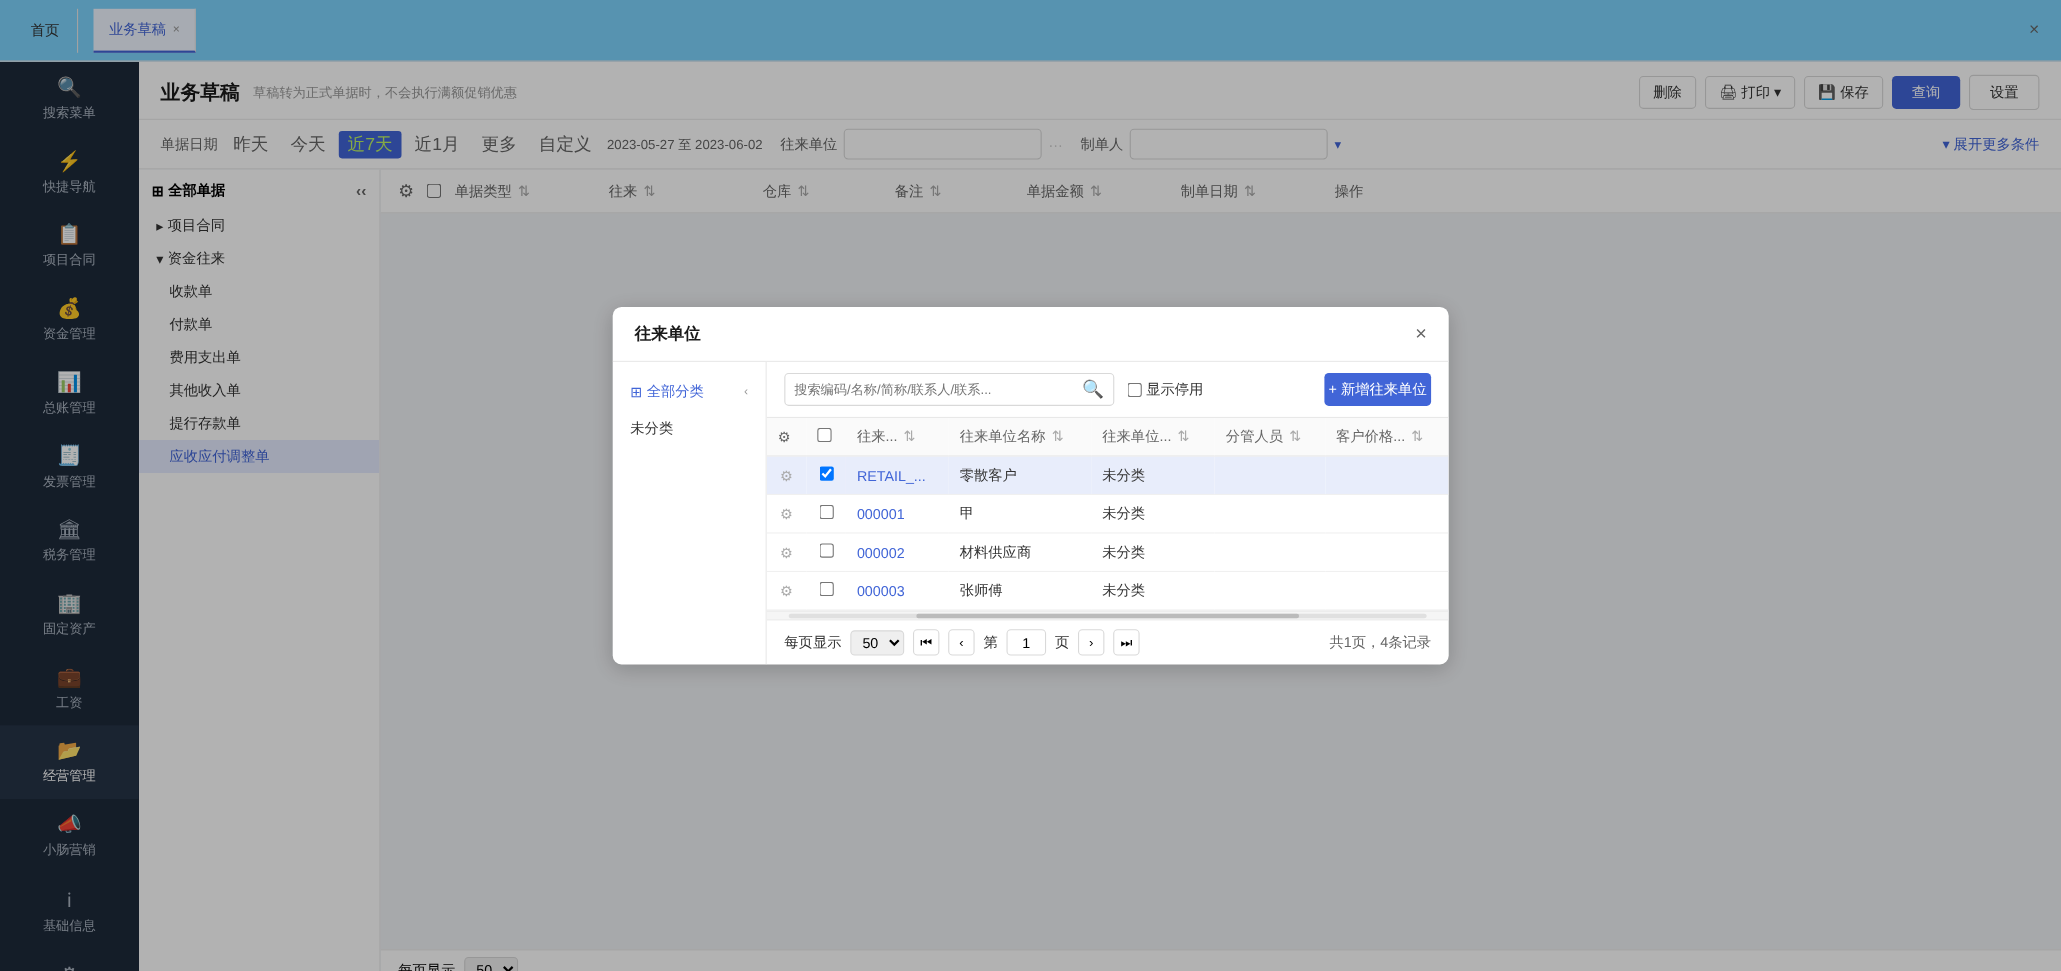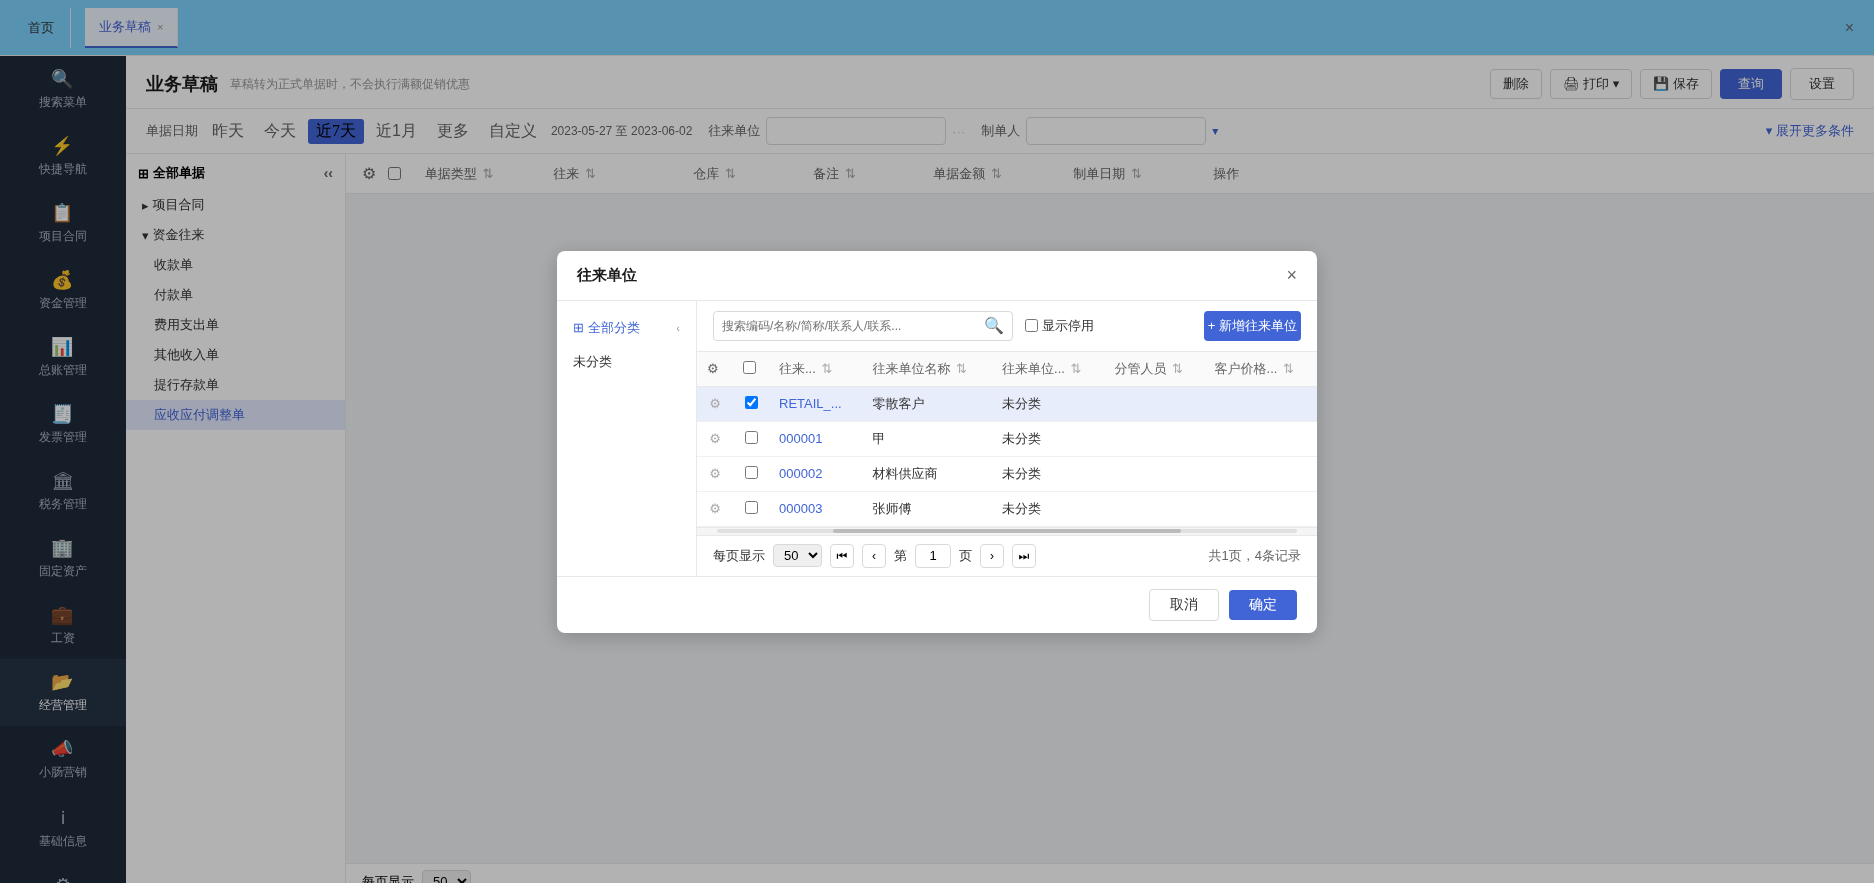--- a/index.html
+++ b/index.html
@@ -144,22 +144,21 @@
     }
     .date-tab {
       padding: 2px 8px;
       border-radius: 3px;
       cursor: pointer;
       font-size: 16px;
       color: #666;
     }
     .date-tab.active {
       background: #4165d7;
-      color: #000000;
-      font-family: Liberation Serif, serif;
+      color: #bef264;
     }
     .date-range {
       font-size: 12px;
       color: #666;
     }
     .filter-input {
       width: 200px;
       height: 28px;
       border: 1px solid #d9d9d9;
       border-radius: 4px;
@@ -655,21 +654,21 @@
           <span>应收应付调整单</span>
         </div>
       </div>
 
       <div class="right-panel">
 
         <div style="background:#fff;border-bottom:1px solid #e8e8e8;padding:0 16px;display:flex;align-items:center;gap:0;min-height:40px;">
           <span style="margin-right:12px;color:#666;">⚙</span>
           <input type="checkbox" style="margin-right: 12px;">
           <span style="flex:1;font-size:13px;color:#666;display:flex;gap:60px;">
-            <span style="min-width:80px;text-align:right;">单据类型 <span class="sort-icon">⇅</span></span>
+            <span style="min-width:80px;">单据类型 <span class="sort-icon">⇅</span></span>
             <span style="min-width:80px;">往来 <span class="sort-icon">⇅</span></span>
             <span style="min-width:60px;">仓库 <span class="sort-icon">⇅</span></span>
             <span style="min-width:60px;">备注 <span class="sort-icon">⇅</span></span>
             <span style="min-width:80px;">单据金额 <span class="sort-icon">⇅</span></span>
             <span style="min-width:80px;">制单日期 <span class="sort-icon">⇅</span></span>
             <span style="min-width:60px;">操作</span>
           </span>
         </div>
         <div class="no-content">
           <span>未找到任何业务草稿</span>
@@ -792,18 +791,14 @@
           <span>第</span>
           <input class="page-input" value="1" style="">
           <span>页</span>
           <button class="page-nav-btn">›</button>
           <button class="page-nav-btn">⏭</button>
           <span class="total-info">共1页，4条记录</span>
         </div>
       </div>
     </div>
 
-    <div class="modal-buttons">
-      <button class="btn-cancel">取消</button>
-      <button class="btn-confirm">确定</button>
-    </div>
   </div>
 </div>
 
 </body></html>

